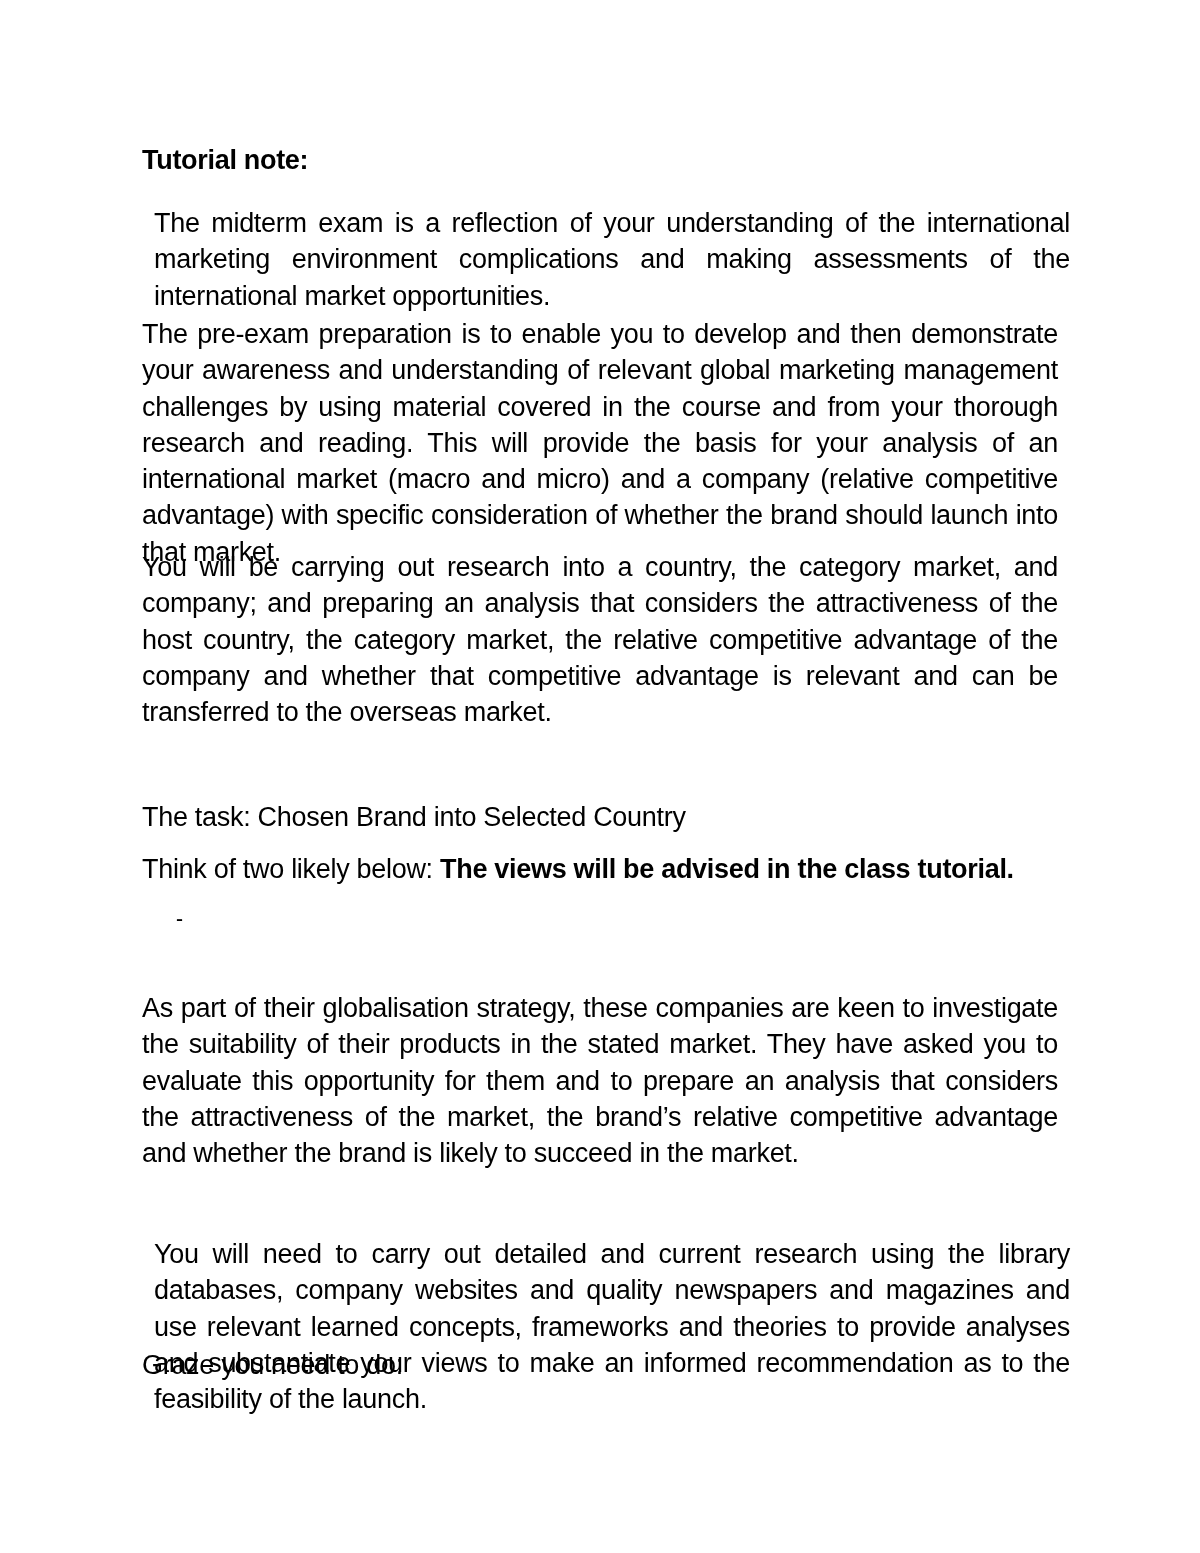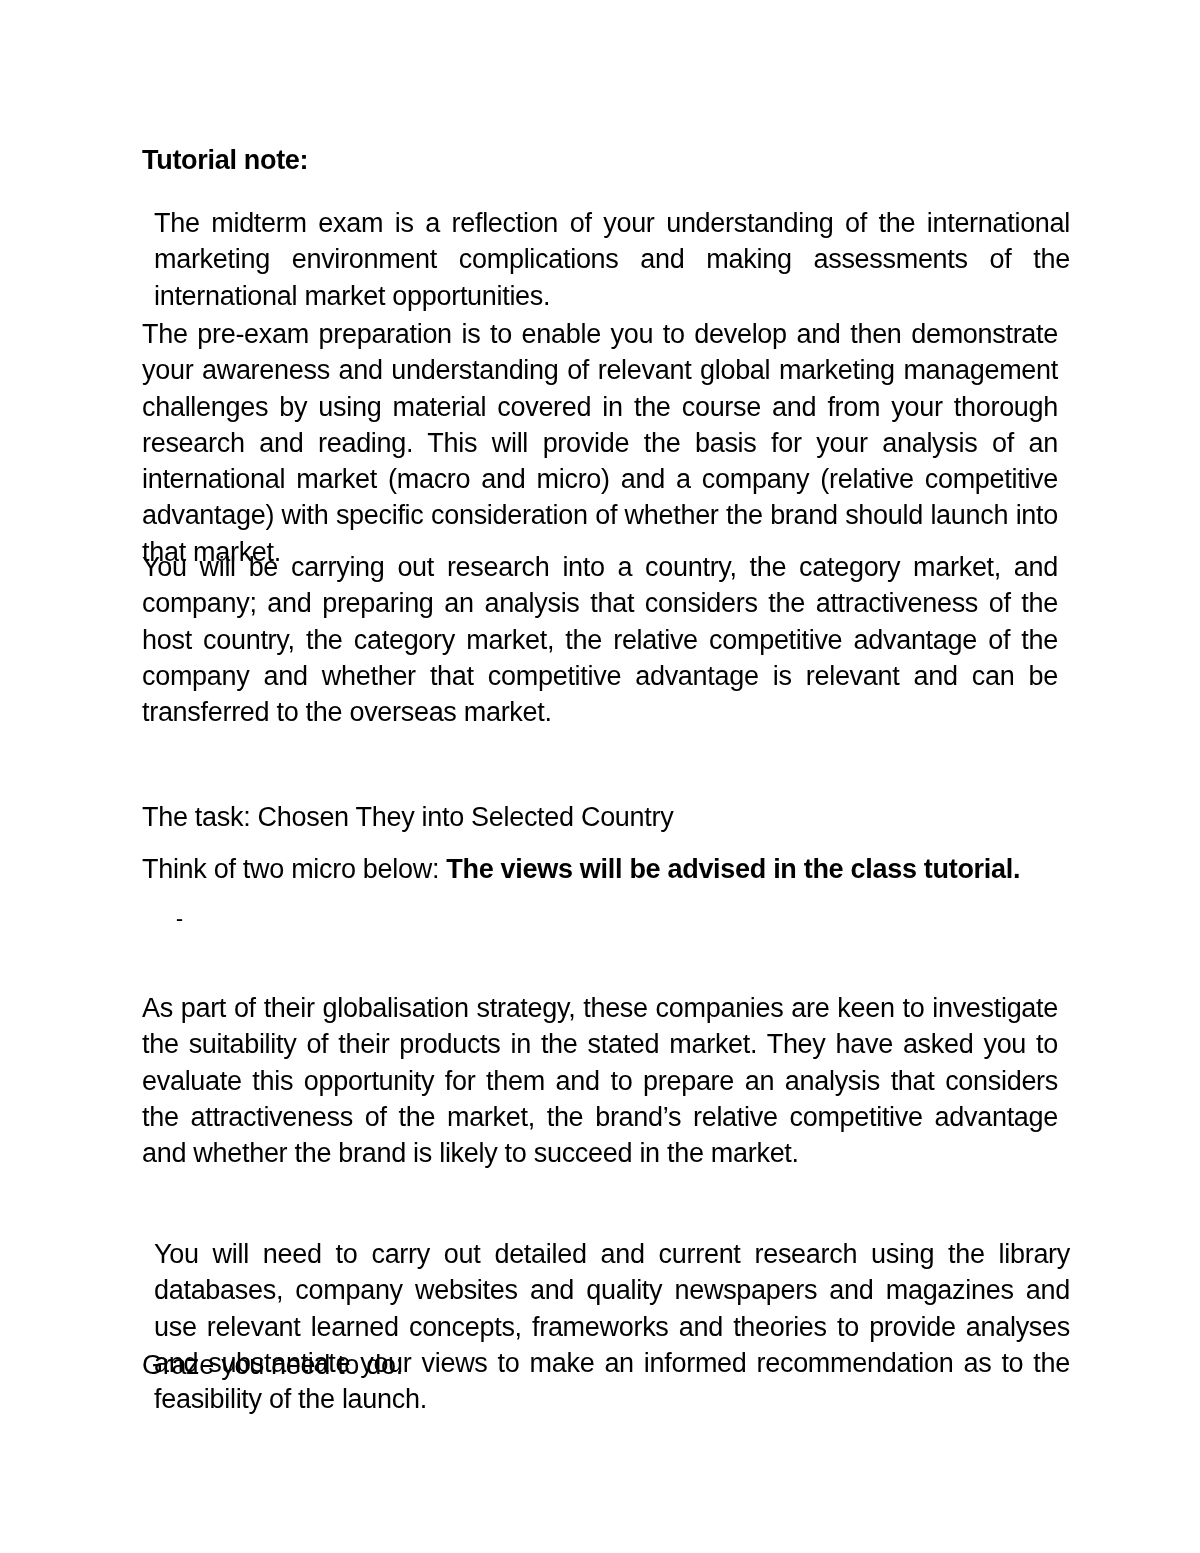--- a/index.html
+++ b/index.html
@@ -61,24 +61,24 @@
 <div class="page">
 
   <div class="line-block bold" style="top:142px;">Tutorial note:</div>
 
   <p class="line-block justify" style="top:193px; margin:12px;">The midterm exam is a reflection of your understanding of the international marketing environment complications and making assessments of the international market opportunities.</p>
 
   <p class="line-block justify" style="top:316px; margin:0;">The pre-exam preparation is to enable you to develop and then demonstrate your awareness and understanding of relevant global marketing management challenges by using material covered in the course and from your thorough research and reading. This will provide the basis for your analysis of an international market (macro and micro) and a company (relative competitive advantage) with specific consideration of whether the brand should launch into that market.</p>
 
   <p class="line-block justify" style="top:549px; margin:0;">You will be carrying out research into a country, the category market, and company; and preparing an analysis that considers the attractiveness of the host country, the category market, the relative competitive advantage of the company and whether that competitive advantage is relevant and can be transferred to the overseas market.</p>
 
-  <div class="line-block" style="top:799px;">The task: Chosen They into Selected Country</div>
+  <div class="line-block" style="top:799px;">The task: Chosen Brand into Selected Country</div>
 
   <div class="line-block" style="top:851px;">
-    <span>Think of two micro below: </span><span class="bold">The views will be advised in the class tutorial.</span>
+    <span>Think of two likely below: </span><span class="bold">The views will be advised in the class tutorial.</span>
   </div>
 
   <ul class="bullets" style="top:901px;">
     <li>
       <span class="dash">-</span>
     </li>
     <li>
       <span class="dash">-</span>
     </li>
   </ul>

